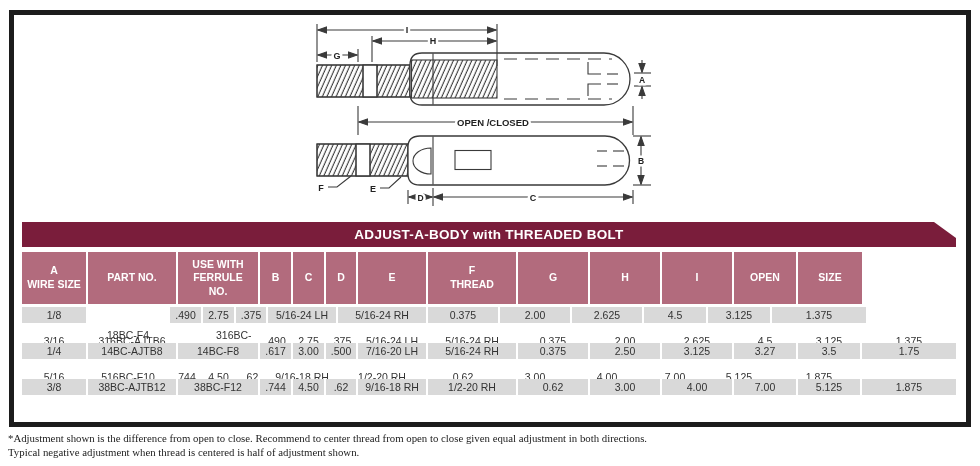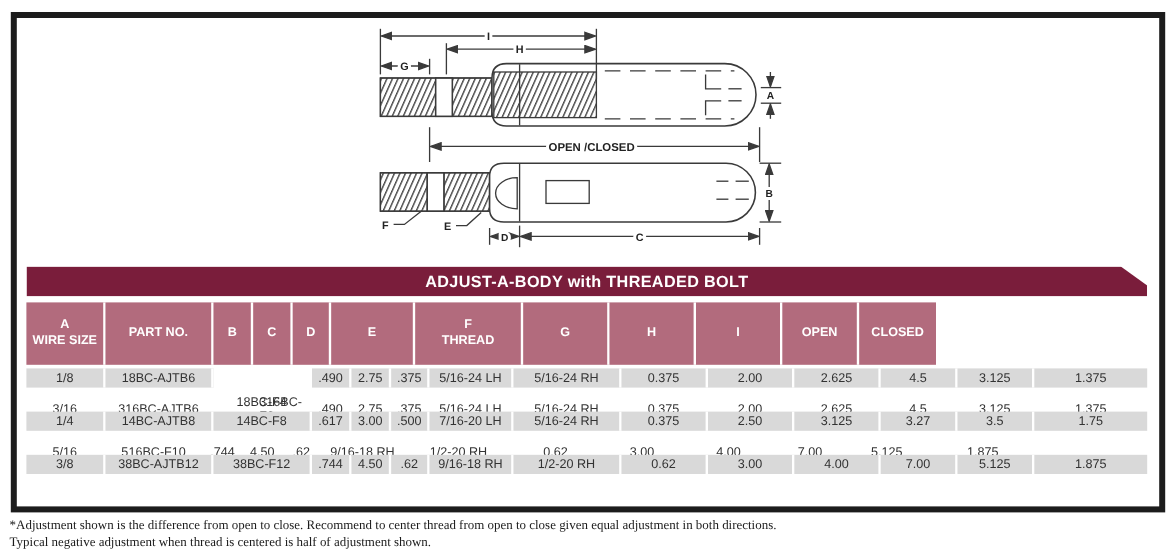--- a/index.html
+++ b/index.html
@@ -155,36 +155,38 @@
 
 <div class="banner">
   <span>ADJUST-A-BODY with THREADED BOLT</span>
 </div>
 
 <div class="tbl">
   <div class="thead">
       <div class="th" style="flex: 0 0 66px;">A
 WIRE SIZE</div>
       <div class="th" style="flex: 0 0 90px;">PART NO.</div>
+      <div class="th" style="flex: 0 0 82px;">USE WITH
+FERRULE
+NO.</div>
       <div class="th" style="flex: 0 0 33px;">B</div>
       <div class="th" style="flex: 0 0 33px;">C</div>
       <div class="th" style="flex: 0 0 32px;">D</div>
       <div class="th" style="flex: 0 0 70px;">E</div>
       <div class="th" style="flex: 0 0 90px;">F
 THREAD</div>
       <div class="th" style="flex: 0 0 72px;">G</div>
       <div class="th" style="flex: 0 0 72px;">H</div>
       <div class="th" style="flex: 0 0 72px;">I</div>
       <div class="th" style="flex: 0 0 64px;">OPEN</div>
-      <div class="th" style="flex: 0 0 64px;">CLOSED</div>
+      <div class="th" style="flex: 0 0 64px;">SIZE</div>
     </div>
   <div class="tbody">
       <div class="tr odd">
         <div class="td" style="flex: 0 0 66px;">1/8</div>
-        <div class="td" style="flex: 0 0 90px;">18BC-AJTB6</div>
         <div class="td" style="flex: 0 0 82px; margin-top: 28px;">18BC-F4</div>
         <div class="td" style="flex: 0 0 33px;">.490</div>
         <div class="td" style="flex: 0 0 33px;">2.75</div>
         <div class="td" style="flex: 0 0 32px;">.375</div>
         <div class="td" style="flex: 0 0 70px;">5/16-24 LH</div>
         <div class="td" style="flex: 0 0 90px;">5/16-24 RH</div>
         <div class="td" style="flex: 0 0 72px;">0.375</div>
         <div class="td" style="flex: 0 0 72px;">2.00</div>
         <div class="td" style="flex: 0 0 72px;">2.625</div>
         <div class="td" style="flex: 0 0 64px;">4.5</div>

